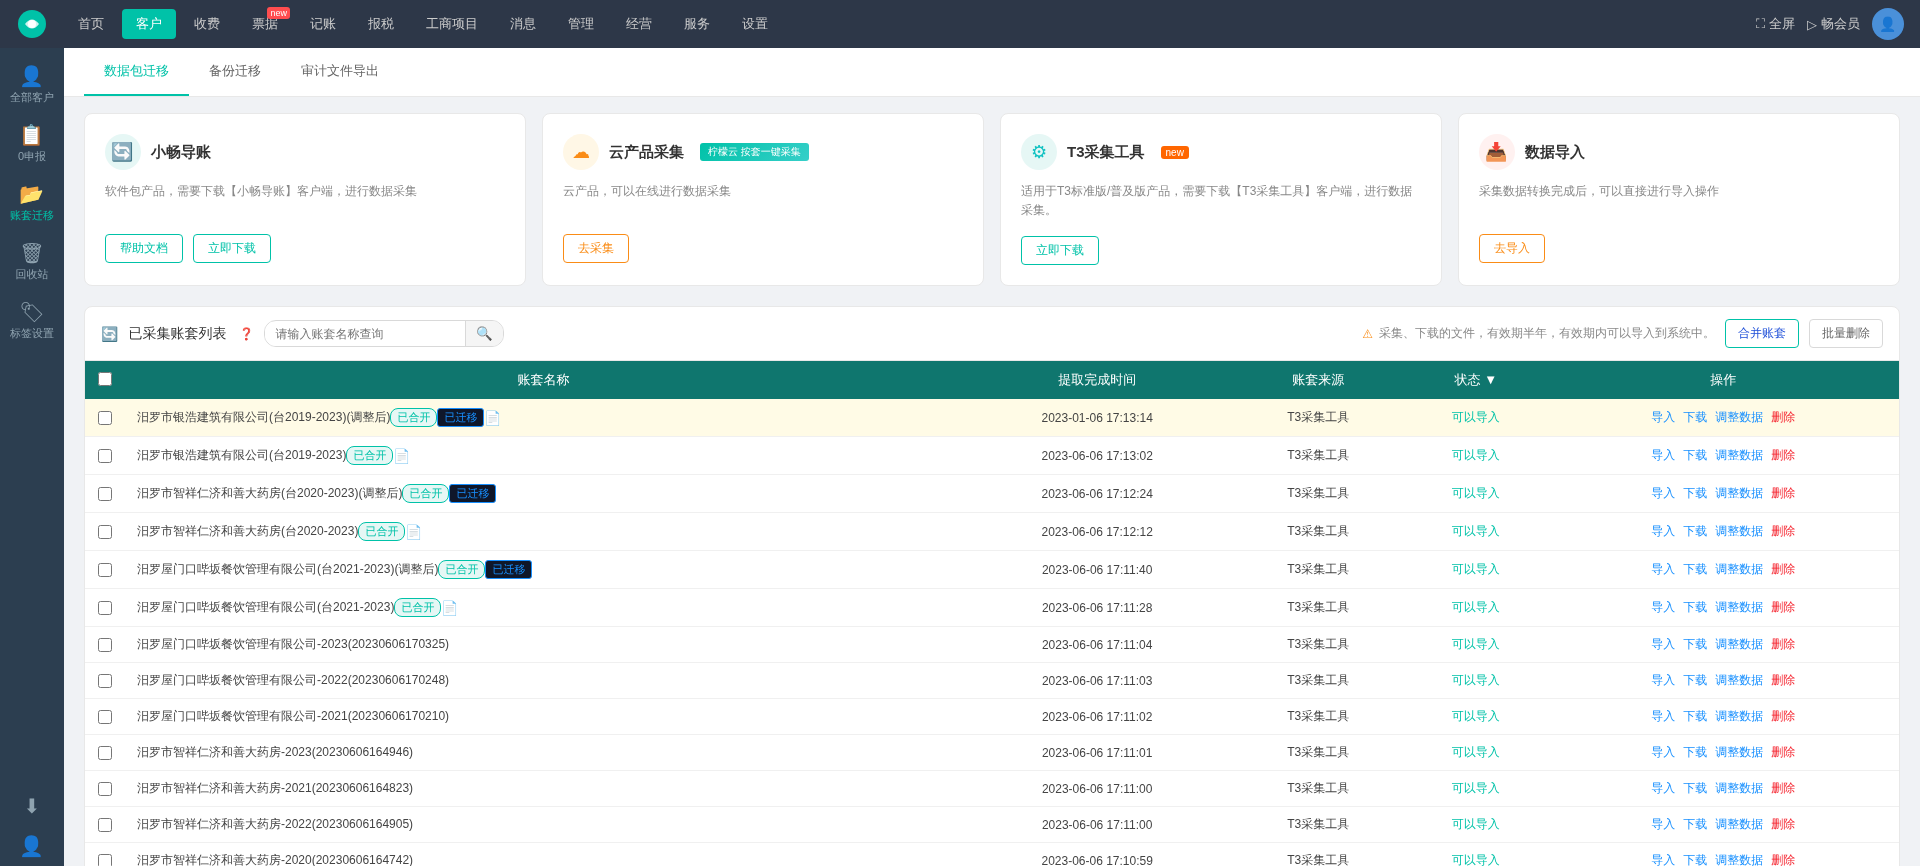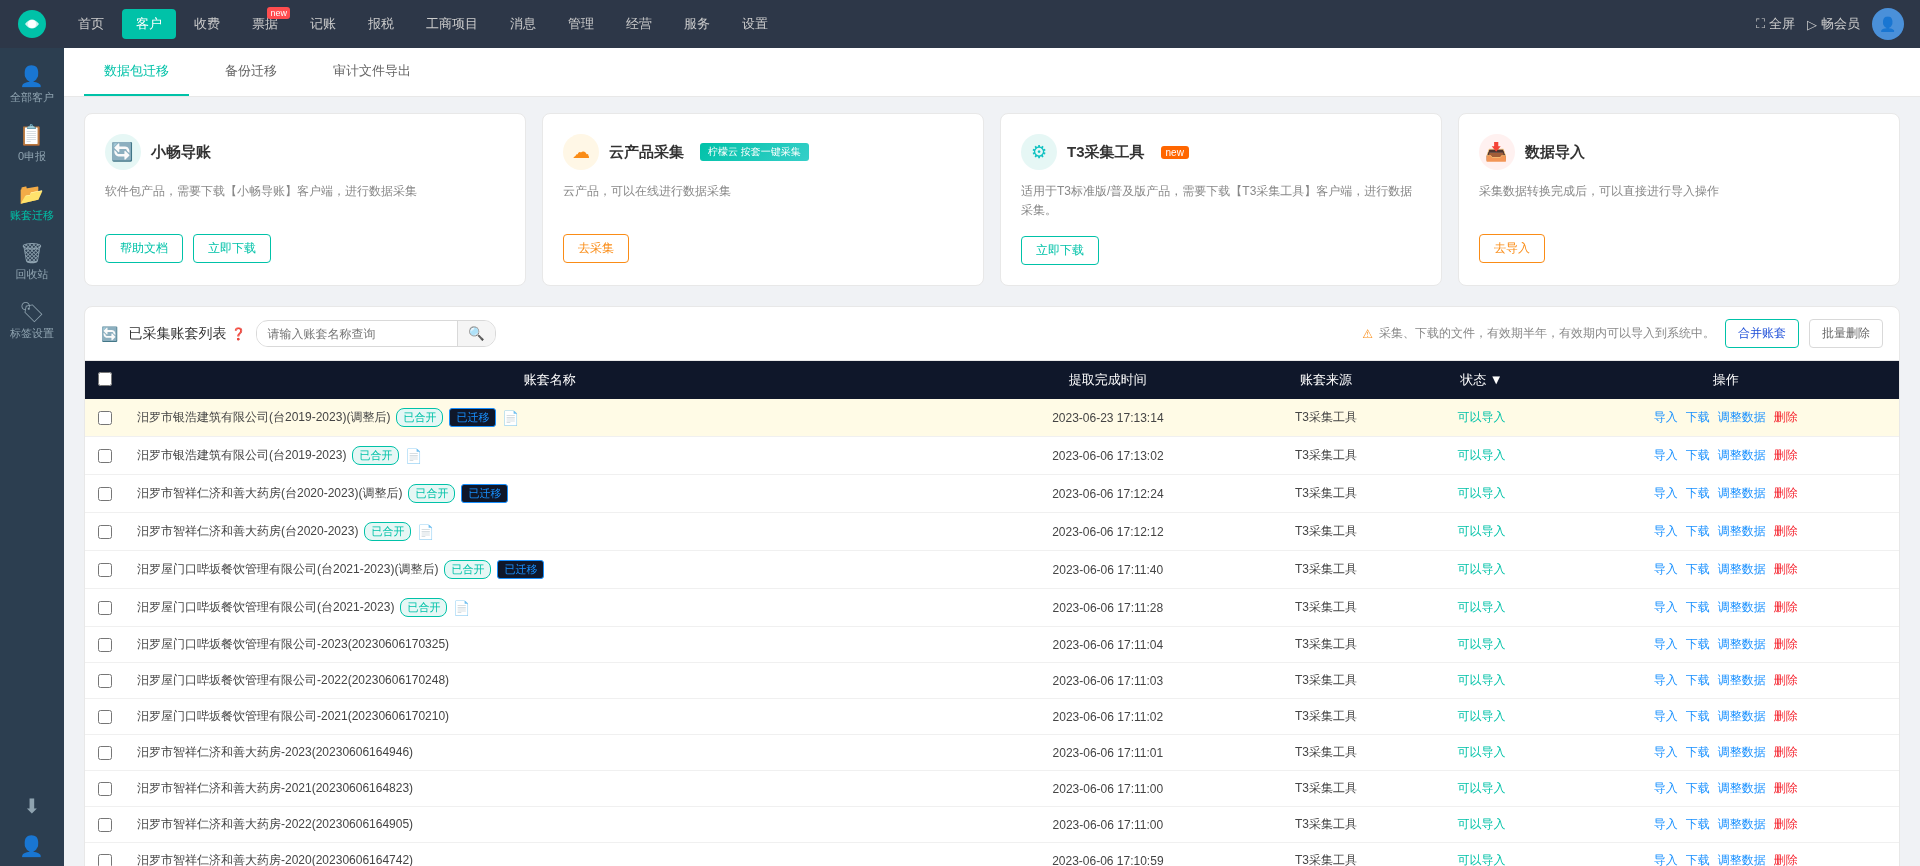--- a/index.html
+++ b/index.html
@@ -24,21 +24,21 @@
     .sidebar { width: 64px; background: #2c3e50; display: flex; flex-direction: column; align-items: center; padding-top: 8px; flex-shrink: 0; }
     .sidebar-item { display: flex; flex-direction: column; align-items: center; padding: 10px 4px; cursor: pointer; color: #8fa3b0; width: 100%; text-align: center; font-size: 11px; gap: 4px; }
     .sidebar-item.active { color: #00c2a8; }
     .sidebar-icon { font-size: 20px; line-height: 1; }
     .sidebar-bottom { margin-top: auto; }
 
     
     .content { flex: 1; overflow: auto; background: #f0f2f5; padding: 0; }
 
     
-    .tabs-bar { background: #fff; padding: 0 20px; display: flex; gap: 16px; border-bottom: 1px solid #e8e8e8; }
+    .tabs-bar { background: #fff; padding: 0 20px; display: flex; gap: 0; border-bottom: 1px solid #e8e8e8; }
     .tab { padding: 14px 20px; cursor: pointer; font-size: 13px; color: #666; border-bottom: 2px solid transparent; }
     .tab.active { color: #00c2a8; border-bottom: 2px solid #00c2a8; font-weight: 500; }
 
     
     .inner-content { padding: 16px 20px; }
 
     
     .cards-row { display: flex; gap: 16px; margin-bottom: 20px; }
     .card { background: #fff; border-radius: 8px; padding: 20px; flex: 1; border: 1px solid #e8e8e8; }
     .card-header { display: flex; align-items: center; gap: 10px; margin-bottom: 12px; }
@@ -51,40 +51,40 @@
     .card-badge { background: #ff6600; color: #fff; font-size: 10px; padding: 1px 5px; border-radius: 3px; margin-left: 6px; }
     .card-badge-teal { background: linear-gradient(135deg, #00c2a8, #36cfc9); color: #fff; font-size: 10px; padding: 2px 8px; border-radius: 3px; margin-left: 6px; display: inline-flex; align-items: center; text-align: center; }
     .card-desc { font-size: 12px; color: #888; line-height: 1.6; margin-bottom: 16px; min-height: 36px; }
     .card-actions { display: flex; gap: 10px; }
     .btn-outline { border: 1px solid #00c2a8; color: #00c2a8; background: #fff; padding: 5px 14px; border-radius: 4px; cursor: pointer; font-size: 12px; }
     .btn-outline-orange { border: 1px solid #fa8c16; color: #fa8c16; background: #fff; padding: 5px 14px; border-radius: 4px; cursor: pointer; font-size: 12px; }
 
     
     .list-section { background: #fff; border-radius: 8px; border: 1px solid #e8e8e8; }
     .list-header { padding: 12px 16px; display: flex; align-items: center; gap: 10px; border-bottom: 1px solid #e8e8e8; }
-    .list-title { font-size: 14px; font-weight: 500; color: #333; display: flex; align-items: center; gap: 5px; }
+    .list-title { font-size: 14px; font-weight: 500; color: #333; display: flex; align-items: center; gap: 13px; }
     .list-title-icon { color: #fa8c16; font-size: 14px; }
     .search-box { display: flex; align-items: center; border: 1px solid #d9d9d9; border-radius: 12px; overflow: hidden; }
     .search-input { border: none; outline: none; padding: 5px 10px; font-size: 12px; width: 200px; color: #333; }
     .search-btn { background: #f5f5f5; border: none; border-left: 1px solid #d9d9d9; padding: 5px 10px; cursor: pointer; color: #666; }
     .list-right-info { margin-left: auto; font-size: 12px; color: #888; display: flex; align-items: center; gap: 6px; }
     .list-right-info .warn-icon { color: #fa8c16; }
     .btn-merge { border: 1px solid #00c2a8; color: #1d4ed8; background: #fff; padding: 5px 12px; border-radius: 4px; cursor: pointer; font-size: 12px; }
     .btn-delete-batch { border: 1px solid #d9d9d9; color: #666; background: #fff; padding: 5px 12px; border-radius: 4px; cursor: pointer; font-size: 12px; }
 
     
     .data-table { width: 100%; border-collapse: collapse; }
-    .data-table thead tr { background: #0f172a; color: #fff; }
+    .data-table thead tr { background: #0f766e; color: #fff; }
     .data-table th { padding: 10px 12px; text-align: center; font-weight: 500; font-size: 13px; white-space: nowrap; }
     .data-table th:first-child { width: 40px; }
     .data-table tbody tr { border-bottom: 1px solid #f0f0f0; }
     .data-table tbody tr.highlighted { background: #fffbe6; }
     .data-table td { padding: 9px 12px; text-align: center; font-size: 12px; color: #444; }
     .data-table td:nth-child(2) { text-align: left; }
-    .td-name { display: flex; align-items: center; gap: 6px; flex-wrap: wrap; }
+    .td-name { display: flex; align-items: center; flex-wrap: wrap; }
     .tag-opened { background: #e6f7f5; color: #00c2a8; border: 1px solid #00c2a8; padding: 1px 6px; border-radius: 8px; font-size: 11px; white-space: nowrap; }
     .tag-imported { background: #0f172a; color: #1890ff; border: 1px solid #1890ff; padding: 1px 6px; border-radius: 3px; font-size: 11px; white-space: nowrap; }
     .status-ok { color: #00c2a8; }
     .action-link { color: #1890ff; cursor: pointer; margin: 0 4px; font-size: 12px; }
     .action-link.red { color: #f5222d; }
     .file-icon { color: #aaa; font-size: 14px; cursor: pointer; }
     .help-icon { color: #aaa; font-size: 12px; cursor: pointer; }
     .checkbox-cell { display: flex; justify-content: center; align-items: center; }
     input[type=checkbox] { width: 14px; height: 14px; cursor: pointer; accent-color: #00c2a8; }
   </style>
@@ -264,21 +264,21 @@
                   </div>
                 </td>
                 <td>
                   <div class="td-name">
                     <span>汨罗市银浩建筑有限公司(台2019-2023)(调整后)</span>
                     <span class="tag-opened">已合开</span>
                     <span class="tag-imported">已迁移</span>
                     <span class="file-icon">📄</span>
                   </div>
                 </td>
-                <td>2023-06-23 17:13:14</td>
+                <td>2023-01-06 17:13:14</td>
                 <td>T3采集工具</td>
                 <td><span class="status-ok">可以导入</span></td>
                 <td><span class="action-link">导入</span><span class="action-link">下载</span><span class="action-link">调整数据</span><span class="action-link red">删除</span></td>
               </tr>
               <tr>
                 <td>
                   <div class="checkbox-cell">
                     <input type="checkbox" style="">
                   </div>
                 </td>

